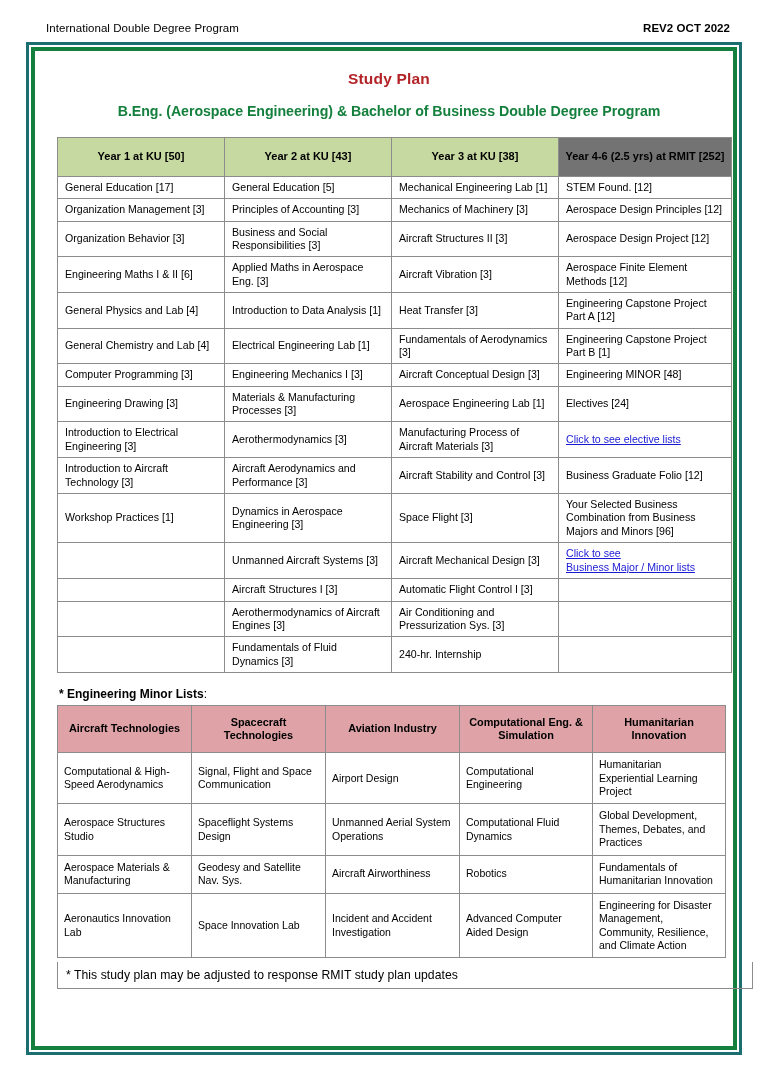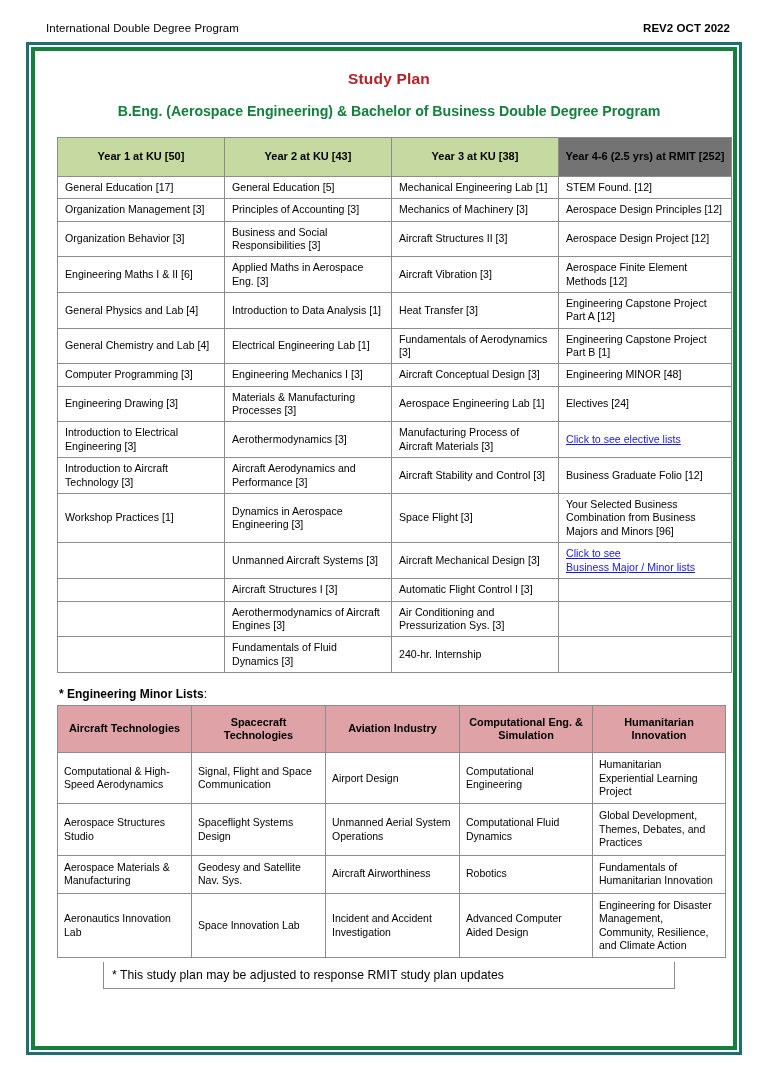--- a/index.html
+++ b/index.html
@@ -145,21 +145,21 @@
     line-height: 1.28;
     padding: 5px 6px;
     vertical-align: middle;
     text-align: left;
   }
 
   
   .footnote {
     border: 1px solid #8c8c8c;
     border-top: none;
-    width: 572px;
+    width: 696px;
     margin: 0 auto;
     box-sizing: border-box;
     font-size: 12.2px;
     padding: 6px 6px 6px 8px;
     letter-spacing: 0.05px;
   }
 </style>
 </head>
 <body>
 

